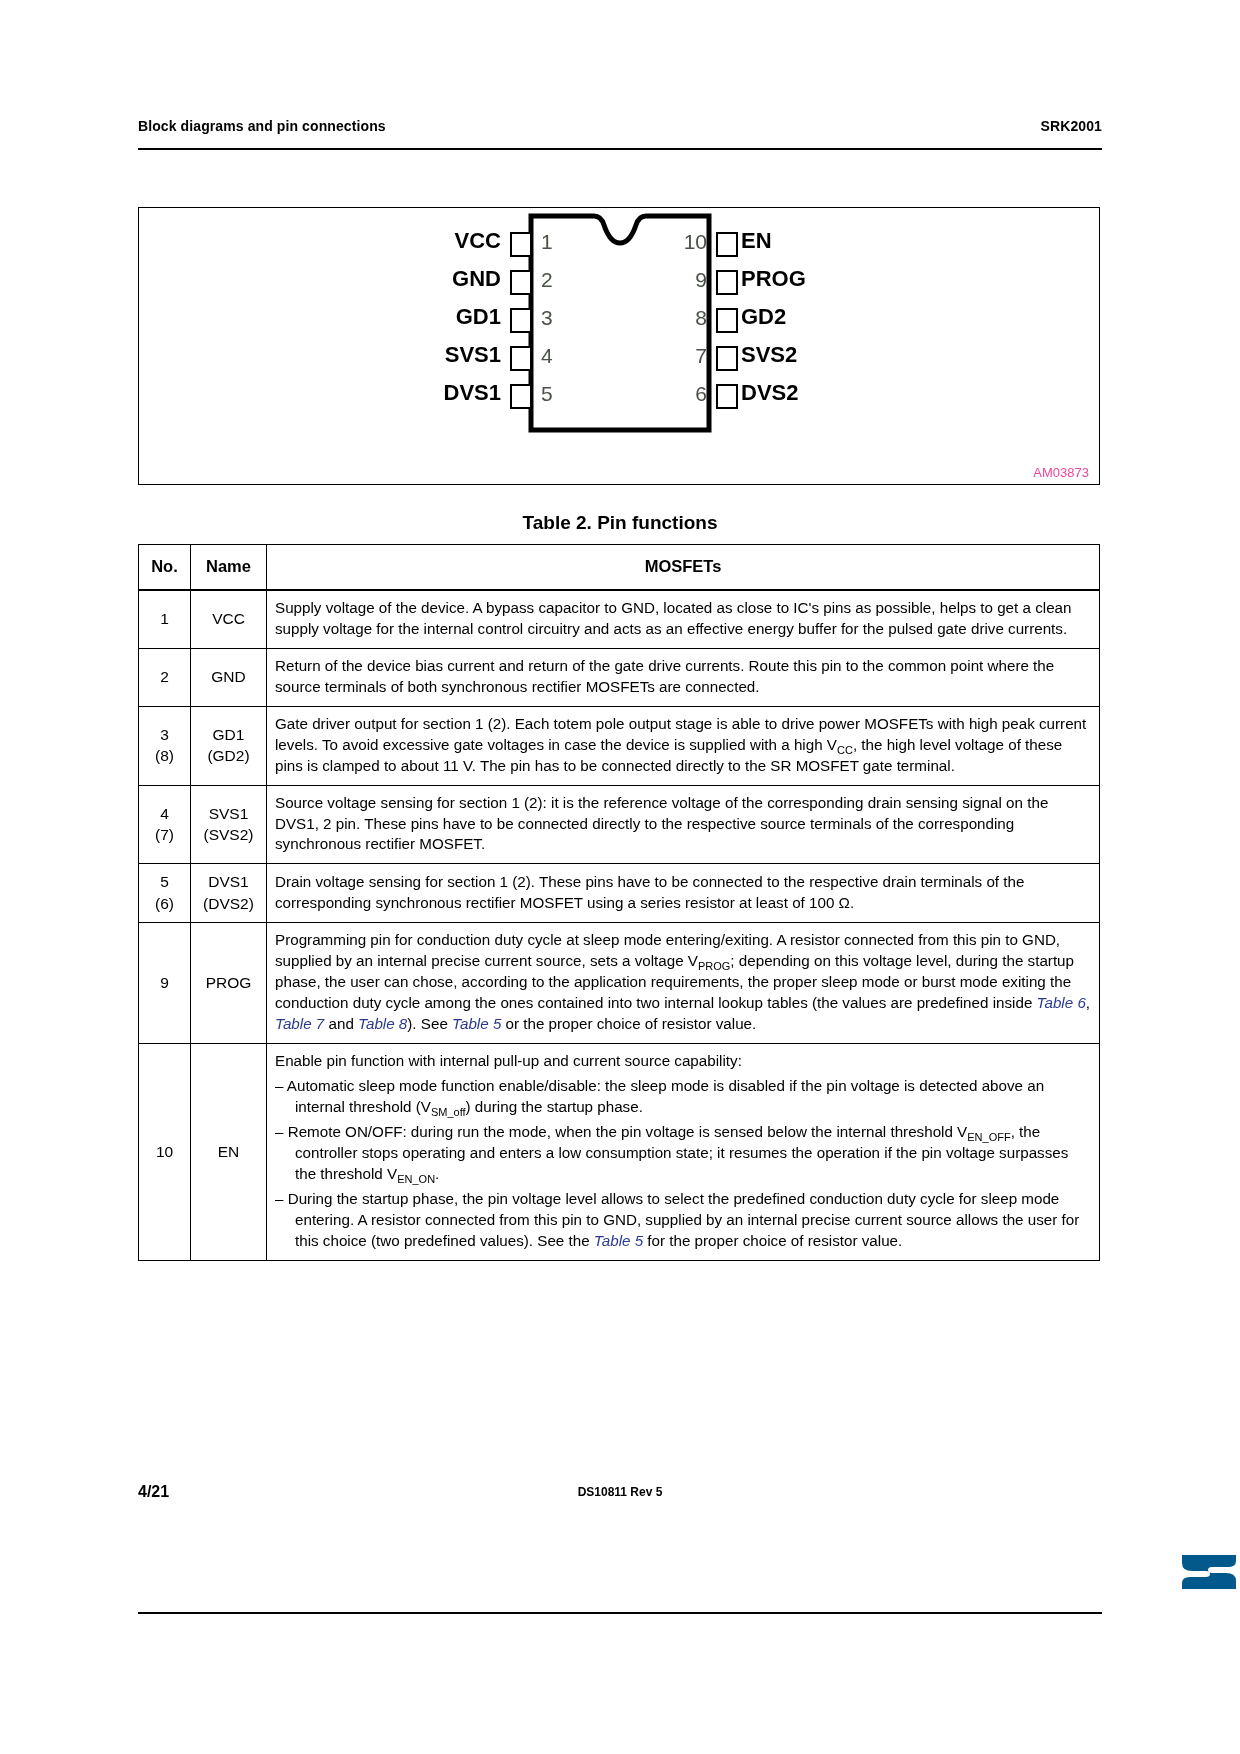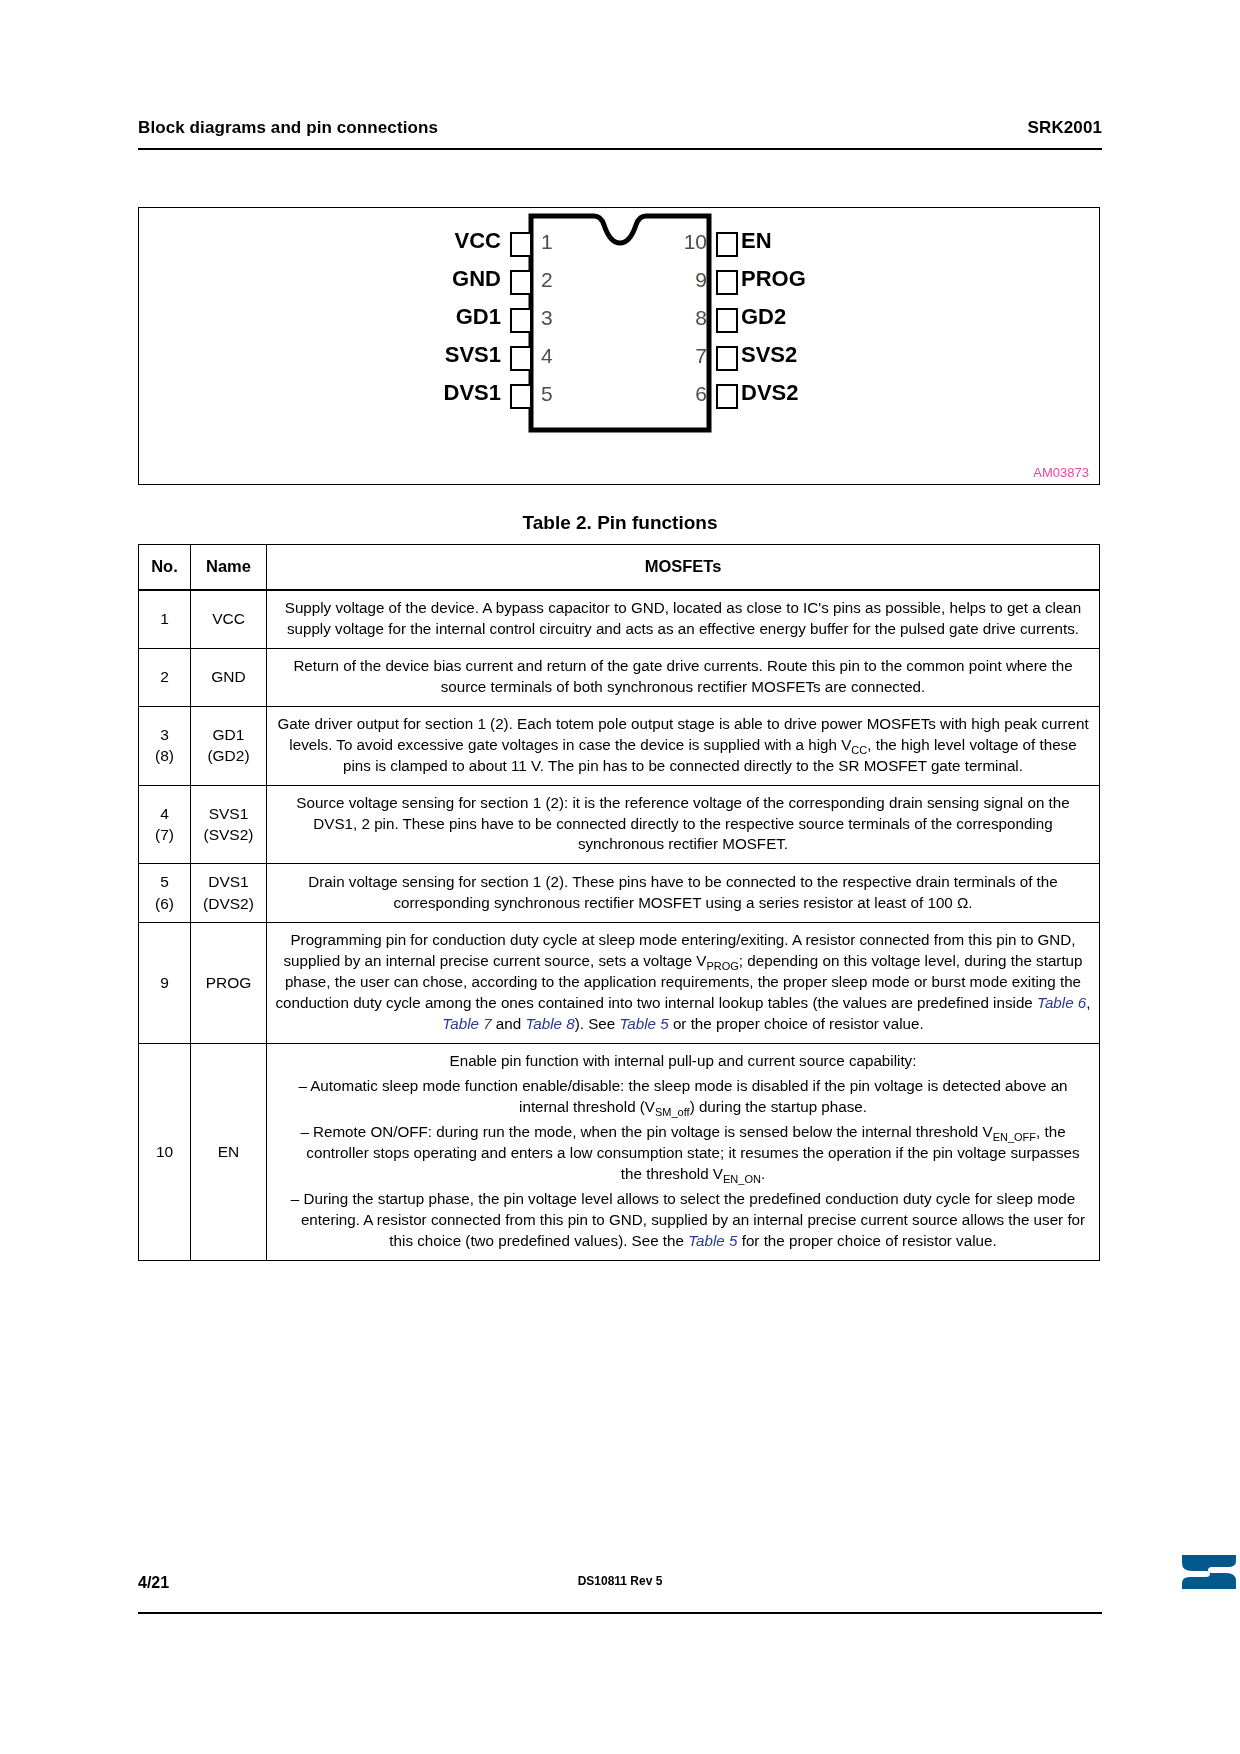--- a/index.html
+++ b/index.html
@@ -17,21 +17,21 @@
     width:1240px;height:1754px;
     box-sizing:border-box;
     padding:0;
   }
 
   
   .hdr{
     position:absolute;
     left:138px; top:118px; width:964px;
     display:flex; align-items:flex-end; justify-content:space-between;
-    font-size:17px; font-weight:bold;
+    font-size:14px; font-weight:bold;
     letter-spacing:0.1px;
   }
   .hdr-left{white-space:nowrap;}
   .hdr-right{white-space:nowrap;}
   .hdr-rule{
     position:absolute;
     left:138px; top:148px; width:964px; height:1.6px;
     background:#000;
   }
 
@@ -125,42 +125,42 @@
   }
   .pintable thead th{
     font-weight:bold;
     text-align:center;
     font-size:16.5px;
     padding:10px 4px 11px 4px;
     border-bottom:2.6px solid #000;
   }
   .c-no{width:52px; text-align:center;}
   .c-name{width:76px; text-align:center;}
-  .c-fn{text-align:center; padding-left:11px; padding-right:10px;}
+  .c-fn{text-align:left; padding-left:11px; padding-right:10px;}
   .pintable td.c-no, .pintable td.c-name{font-size:15.5px;}
   .ref{color:#2b3a8f; font-style:italic;}
   sub{font-size:11px; line-height:0;margin-top:12px;}
   .bl{
     display:block;
     padding-left:20px;
     text-indent:-20px;
     margin-top:4px;
   }
   .first-line{display:block;}
 
   
   .ftr-rule{
     position:absolute;
     left:138px; top:1612px; width:964px; height:1.6px;
     background:#000;
   }
   .ftr{
     position:absolute;
-    left:138px; top:1574px; width:964px;
-    display:flex; align-items:flex-start; justify-content:space-between;
+    left:138px; top:1483px; width:964px;
+    display:flex; align-items:center; justify-content:space-between;
     font-size:16px; font-weight:bold;
   }
   .ftr-mid{position:absolute; left:0; width:964px; text-align:center; font-size:12px; font-weight:bold;}
   .st-logo{
     position:absolute;
     right:0; top:1545px;
     width:62px;height:48px;
   }
 </style>
 </head>

